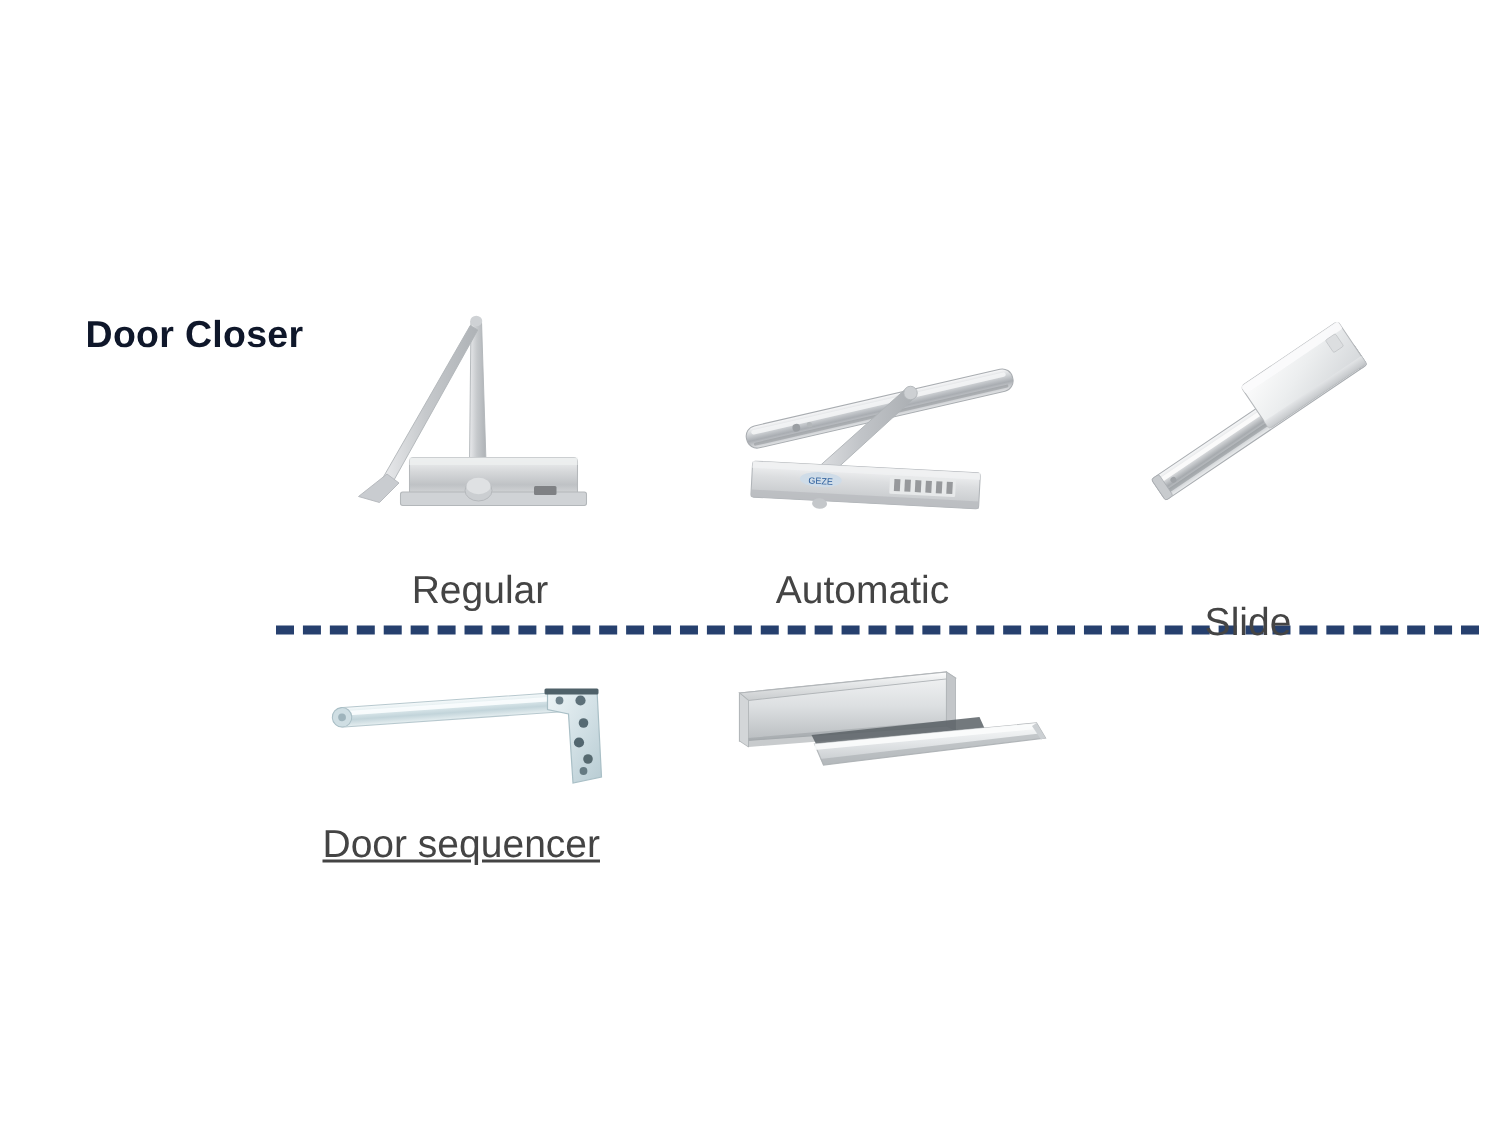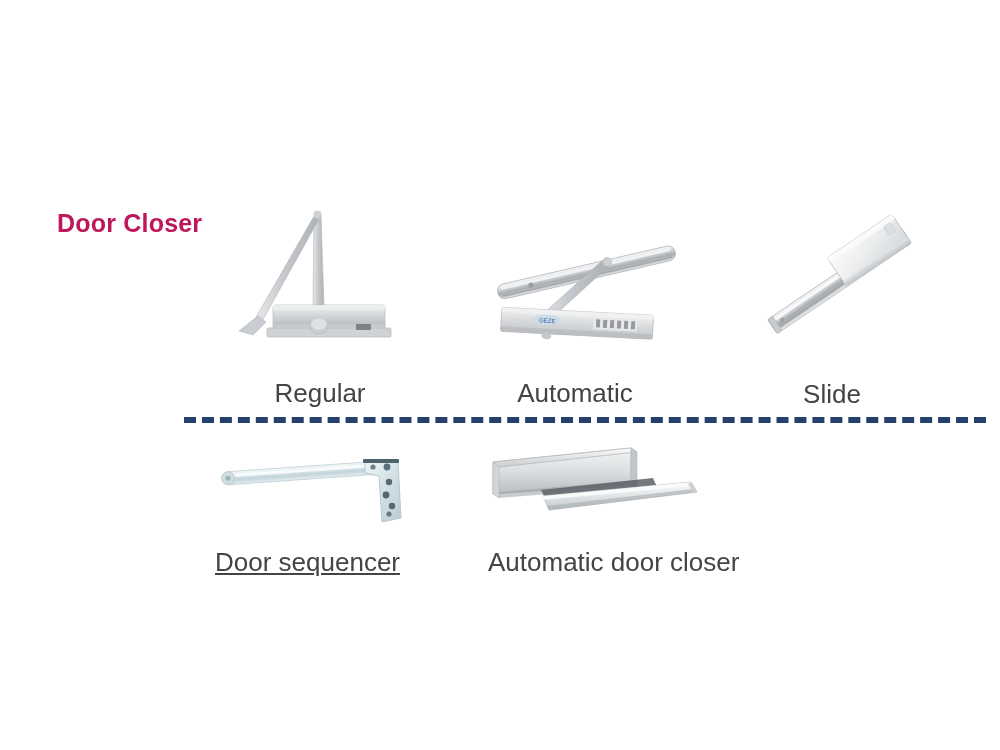--- a/index.html
+++ b/index.html
@@ -24,21 +24,21 @@
     background: #ffffff;
   }
 
   
   .slide-title {
     position: absolute;
     left: 57px;
     top: 209px;
     font-size: 25px;
     font-weight: bold;
-    color: #be185d;
+    color: #0f172a;
     letter-spacing: 0.2px;
     white-space: nowrap;
   }
 
   
   .divider {
     position: absolute;
     left: 184px;
     top: 417px;
     width: 802px;
@@ -65,21 +65,21 @@
   }
 
   
   #cell-regular      { left: 225px; top: 200px; width: 190px; height: 150px; }
   #label-regular     { left: 225px; top: 378px; width: 190px; }
 
   #cell-concealed    { left: 485px; top: 200px; width: 210px; height: 150px; }
   #label-concealed   { left: 470px; top: 378px; width: 210px; }
 
   #cell-slide        { left: 755px; top: 205px; width: 180px; height: 145px; }
-  #label-slide       { left: 742px; top: 379px; width: 180px; }
+  #label-slide       { left: 742px; top: 399px; width: 180px; }
 
   #cell-sequencer    { left: 215px; top: 440px; width: 200px; height: 90px; }
   #label-sequencer   { left: 205px; top: 547px; width: 205px; text-decoration: underline; }
 
   #cell-automatic    { left: 485px; top: 440px; width: 220px; height: 90px; }
   #label-automatic   { left: 488px; top: 547px; width: 220px; }
 
   svg { display: block; overflow: visible; }
 </style>
 </head>
@@ -302,15 +302,14 @@
         <path d="M56 50 L168 38 L172 47 L60 58 Z" fill="#5a6166" opacity="0.85"></path>
 
         <path d="M58 56 L206 42 L212 52 L64 70 Z" fill="url(#gAutoRail)" stroke="#b4b8bb" stroke-width="0.8"></path>
         <path d="M58 56 L206 42 L206 46 L58 60 Z" fill="#fbfcfc" opacity="0.9"></path>
         <path d="M62 66 L208 49 L212 52 L64 70 Z" fill="#a8adb1" opacity="0.6"></path>
 
         <path d="M206 42 L212 52 L209 53 L203 44 Z" fill="#ccd0d3"></path>
       </svg>
     </span>
   </div>
-  <div class="item-label" id="label-automatic">Automatic door closer</div>
 
 </div>
 
 </body></html>

